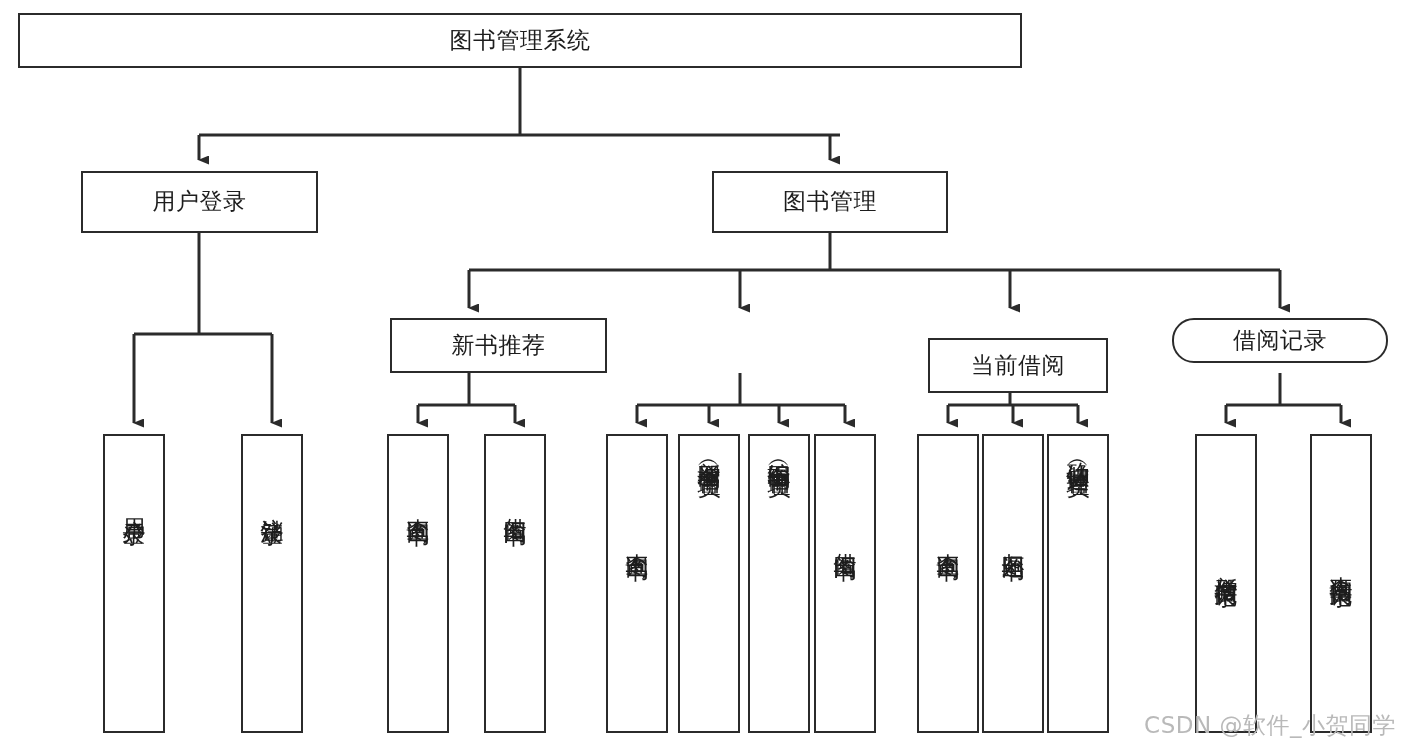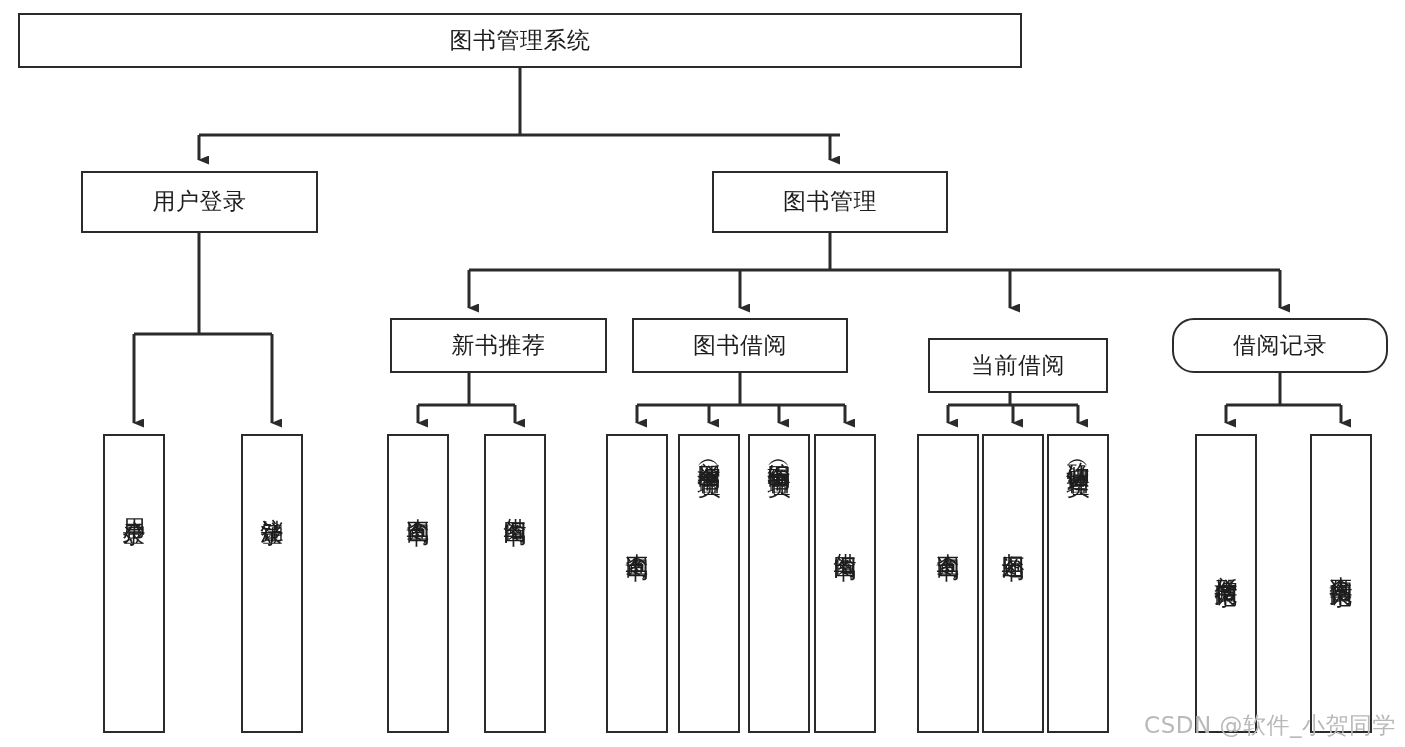--- a/index.html
+++ b/index.html
@@ -149,27 +149,24 @@
   <div class="node horizontal" style="left:81px; top:171px; width:237px; height:62px;">
     <span class="node-label">用户登录</span>
   </div>
   <div class="node horizontal" style="left:712px; top:171px; width:236px; height:62px;justify-content:center;">
     <span class="node-label">图书管理</span>
   </div>
 
   <div class="node horizontal" style="left:361px; top:318px; width:217px; height:55px;margin-left:29px;">
     <span class="node-label">新书推荐</span>
   </div>
-  <div class="node horizontal" style="left:632px; top:318px; width:216px; height:55px;">
-    <span class="node-label">图书借阅</span>
-  </div>
   <div class="node horizontal" style="left:928px; top:318px; width:180px; height:55px;margin-top:20px;">
     <span class="node-label">当前借阅</span>
   </div>
-  <div class="node horizontal" style="left:1172px; top:318px; width:216px; height:55px;border-radius:22px;">
+  <div class="node horizontal" style="left:1172px; top:318px; width:216px; height:45px;border-radius:22px;">
     <span class="node-label">借阅记录</span>
   </div>
 
   <div class="node vertical mid" style="left:103px; top:434px; width:62px; height:299px;">
     <span class="node-label">用户登录</span>
   </div>
   <div class="node vertical mid" style="left:241px; top:434px; width:62px; height:299px;">
     <span class="node-label">注销登录</span>
   </div>
 

